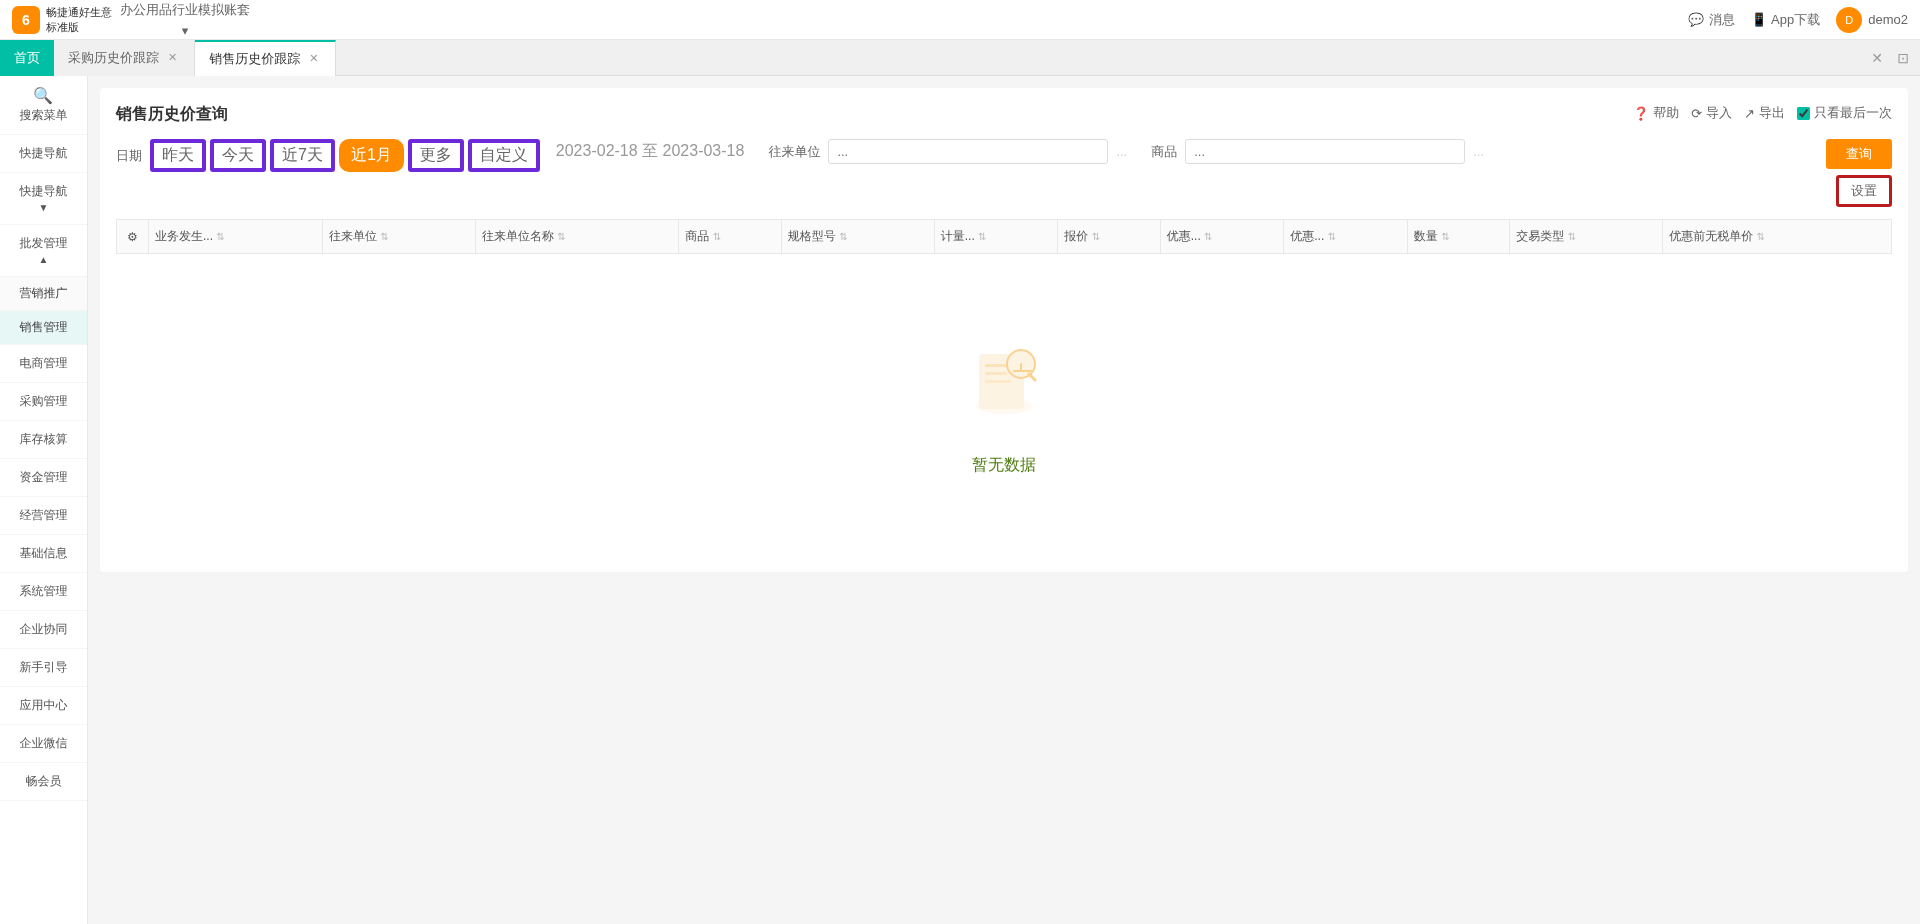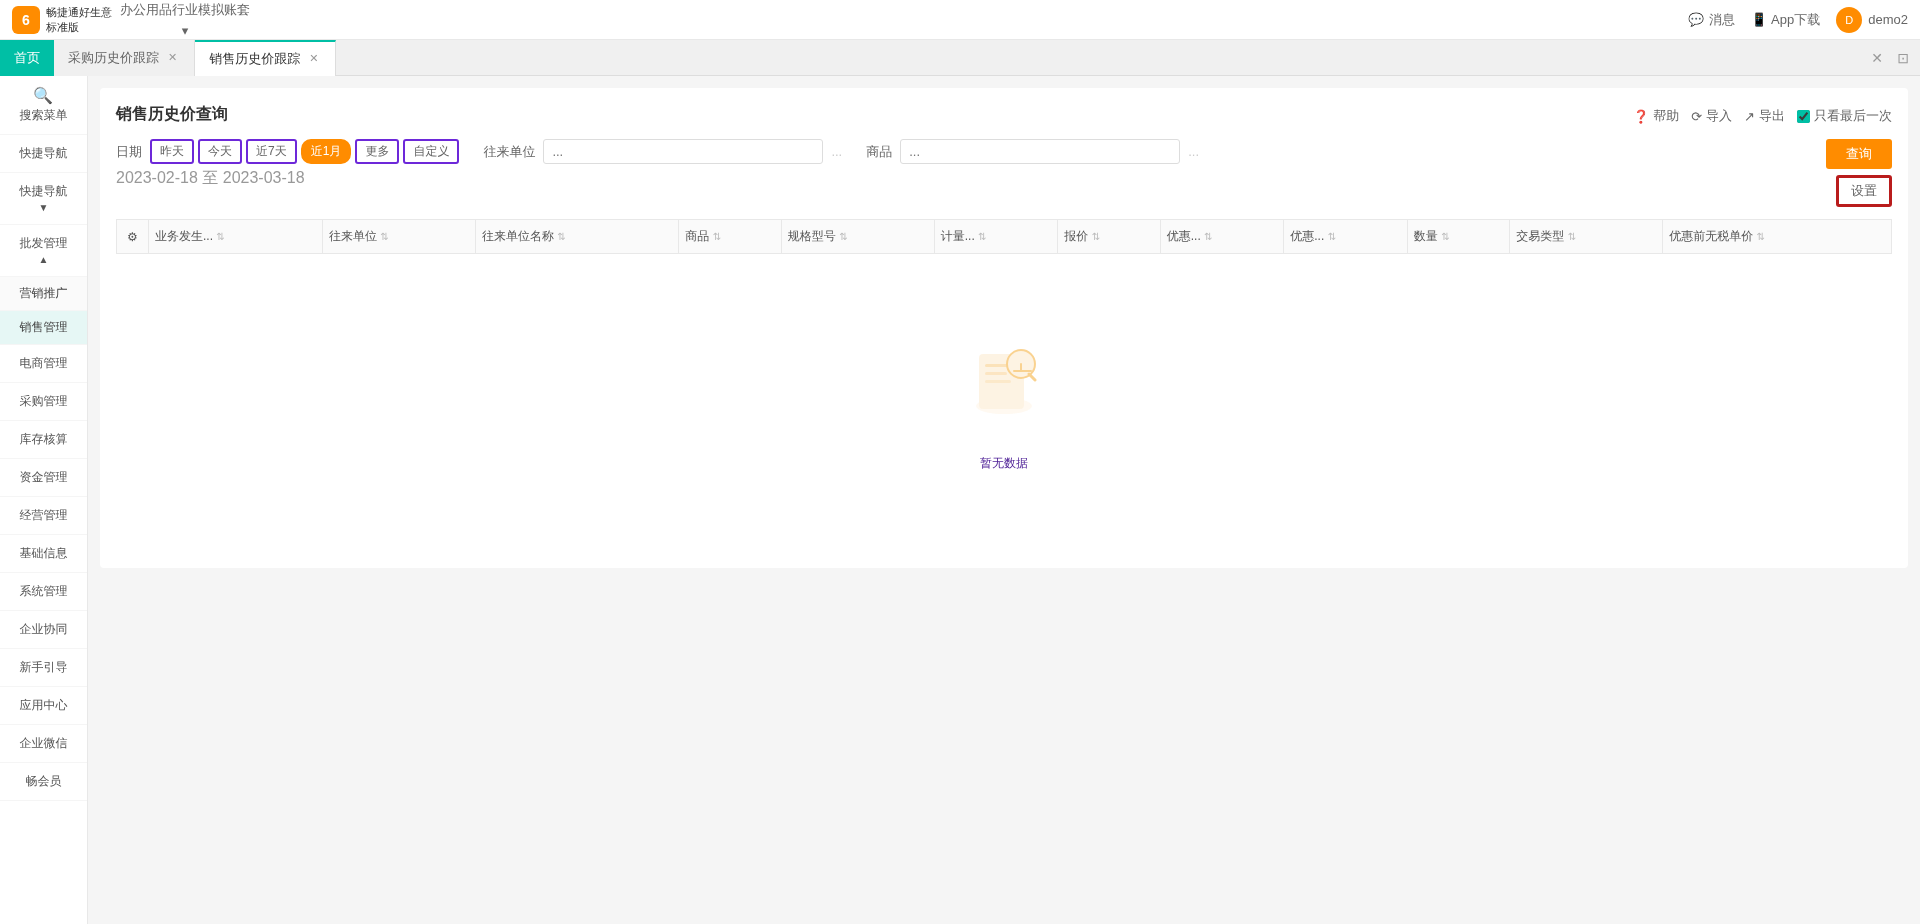--- a/index.html
+++ b/index.html
@@ -38,51 +38,51 @@
     .sidebar-search { padding: 10px 4px; text-align: center; cursor: pointer; color: #555; font-size: 12px; }
 
     
     .content { flex: 1; display: flex; flex-direction: column; overflow: hidden; background: #f5f5f5; }
 
     
     .page-content { flex: 1; padding: 12px; overflow-y: auto; background: #f5f5f5; }
     .card { background: #fff; border-radius: 4px; padding: 16px; }
 
     
-    .page-header { display: flex; align-items: flex-end; justify-content: space-between; margin-bottom: 14px; }
+    .page-header { display: flex; align-items: flex-start; justify-content: space-between; margin-bottom: 14px; }
     .page-title { font-size: 16px; font-weight: bold; color: #333; }
     .page-actions { display: flex; align-items: center; gap: 12px; font-size: 13px; color: #666; }
     .page-actions span { cursor: pointer; display: flex; align-items: center; gap: 4px; }
     .checkbox-label { display: flex; align-items: center; gap: 4px; }
     .checkbox-label input { accent-color: #00bfa5; }
     .filter-label { color: #666; font-size: 13px; white-space: nowrap; }
     .date-btns { display: flex; align-items: center; gap: 4px; }
-    .date-btn { padding: 2px 8px; border: 2px solid #6d28d9; border-radius: 3px; cursor: pointer; font-size: 12px; color: #666; background: #fff; }
+    .date-btn { padding: 2px 8px; border: 4px solid #6d28d9; border-radius: 3px; cursor: pointer; font-size: 16px; color: #666; background: #fff; }
     .date-btn.active { background: #ff8c00; color: white; border-color: #ff8c00; border-radius: 10px; }
     .date-range { font-size: 16px; color: #999; margin-top: 2px; }
     .filter-dots { color: #ccc; cursor: pointer; }
     .query-btn { background: #ff8c00; color: white; border: none; padding: 6px 20px; border-radius: 3px; cursor: pointer; font-size: 13px; }
     .setting-btn { background: #fff; color: #666; border: 3px solid #b91c1c; padding: 4px 12px; border-radius: 3px; cursor: pointer; font-size: 13px; }
 
     
     .table-container { overflow-x: auto; }
     table { width: 100%; border-collapse: collapse; font-size: 12px; }
     th { background: #fafafa; border: 1px solid #e8e8e8; padding: 8px 6px; text-align: left; color: #555; font-weight: normal; white-space: nowrap; }
     th .sort-icon { color: #bbb; font-size: 10px; }
     .settings-col { width: 32px; text-align: center; }
 
     
     .empty-state { display: flex; flex-direction: column; align-items: center; justify-content: center; padding: 80px 0; color: #ccc; }
     .empty-icon { font-size: 80px; margin-bottom: 12px; opacity: 0.5; }
-    .empty-text { font-size: 12px; color: #4c1d95; font-family: Liberation Mono, monospace; }
+    .empty-text { font-size: 16px; color: #4d7c0f; font-family: Liberation Mono, monospace; }
 
     
     .filter-row { display: flex; align-items: flex-start; gap: 24px; margin-bottom: 12px; }
     .filter-col { display: flex; align-items: center; gap: 8px; }
-    .filter-col-stack { display: flex; flex-direction: column; gap: 2px; }
+    .filter-col-stack { display: flex; flex-direction: row; gap: 16px; }
     .search-input-wide { border: 1px solid #ddd; border-radius: 3px; padding: 4px 8px; font-size: 13px; width: 280px; color: #333; }
     .action-col { display: flex; flex-direction: column; gap: 6px; align-items: flex-end; margin-left: auto; }
   </style>
 </head>
 <body>
 
 <div class="topbar">
   <div class="topbar-left">
     <div class="logo-area">
       <div class="logo-icon">

